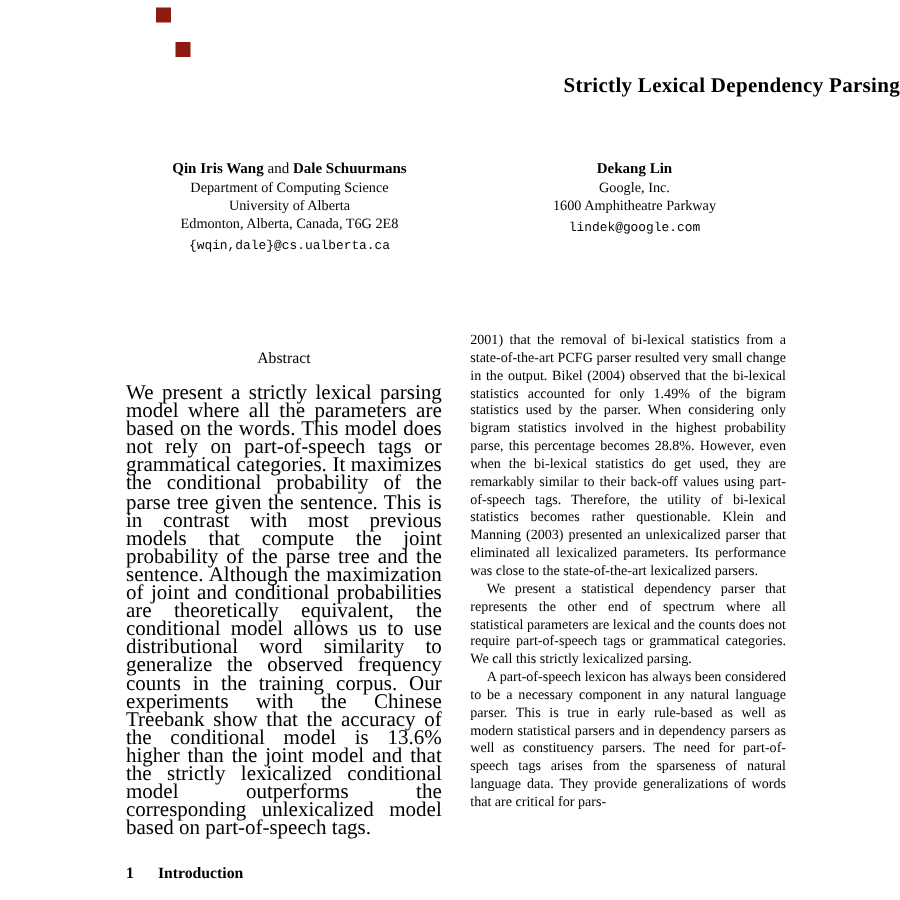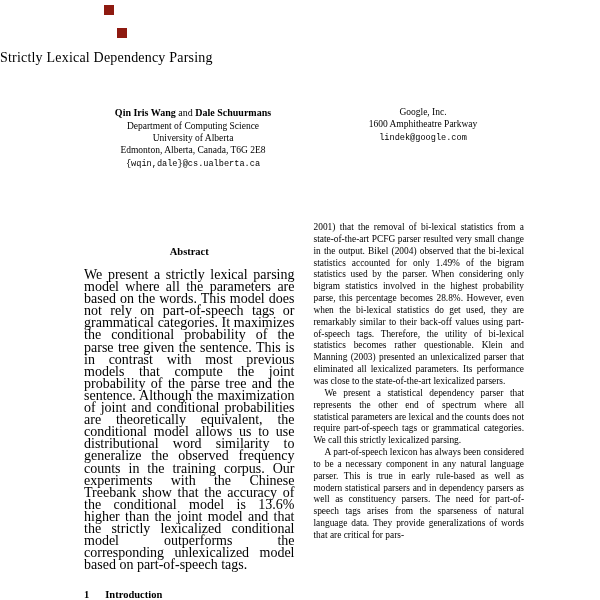--- a/index.html
+++ b/index.html
@@ -4,35 +4,35 @@
 <style>
   * { margin:0; padding:0; box-sizing:border-box; }
   html, body { width:600px; height:600px; }
   body { background:#ffffff; font-family:"Liberation Serif", serif; color:#000; }
   .page { position:relative; width:600px; height:600px; overflow:hidden; background:#ffffff; }
 
   .marker { position:absolute; width:10px; height:10px; }
   .marker-1 { left:104px; top:5px; }
   .marker-2 { left:117px; top:28px; }
 
-  .title { position:absolute; top:50px; left:0; width:600px; text-align:left;
-           font-size:14px; font-weight:normal; letter-spacing:0.2px; }
+  .title { position:absolute; top:50px; left:0; width:600px; text-align:right;
+           font-size:14px; font-weight:bold; letter-spacing:0.2px; }
 
   .authors { position:absolute; top:106px; left:78px; right:62px; display:flex; }
   .author-col { flex:1; text-align:center; }
   .author-names { font-size:10px; line-height:13px; margin-bottom:1px; }
   .author-names .b { font-weight:bold; }
   .affil { font-size:9.5px; line-height:12px; }
   .email { font-family:"Liberation Mono", monospace; font-size:8.6px; line-height:12px; margin-top:2px;text-align:center; }
 
   .columns { position:absolute; top:222px; left:84px; right:76px; display:flex; gap:19px; }
   .col { flex:1; min-width:0; }
 
-  .abstract-heading { text-align:center; font-weight:bold; font-size:10.5px;
-                      margin-top:24px; margin-bottom:12px; }
+  .abstract-heading { text-align:center; font-weight:normal; font-size:10.5px;
+                      margin-top:12px; margin-bottom:12px; }
   .abstract-text { font-size:14px; line-height:12.1px; text-align:justify; }
 
   .section-heading { font-weight:bold; font-size:10.5px; margin-top:18px; margin-bottom:9px; }
   .sec-num { display:inline-block; margin-right:16px; }
 
   .body-text { font-size:9.4px; line-height:11.85px; text-align:justify; }
   .indent { text-indent:11px; }
 </style>
 </head>
 <body>
@@ -50,20 +50,23 @@
         <span class="b">Qin Iris Wang</span>
         <span>and</span>
         <span class="b">Dale Schuurmans</span>
       </div>
       <div class="affil">Department of Computing Science</div>
       <div class="affil">University of Alberta</div>
       <div class="affil">Edmonton, Alberta, Canada, T6G 2E8</div>
       <div class="email">{wqin,dale}@cs.ualberta.ca</div>
     </div>
     <div class="author-col">
+      <div class="author-names">
+        <span class="b">Dekang Lin</span>
+      </div>
       <div class="affil">Google, Inc.</div>
       <div class="affil">1600 Amphitheatre Parkway</div>
       <div class="email">lindek@google.com</div>
     </div>
   </div>
 
   <div class="columns">
 
     <div class="col">
       <div class="abstract-heading">Abstract</div>

